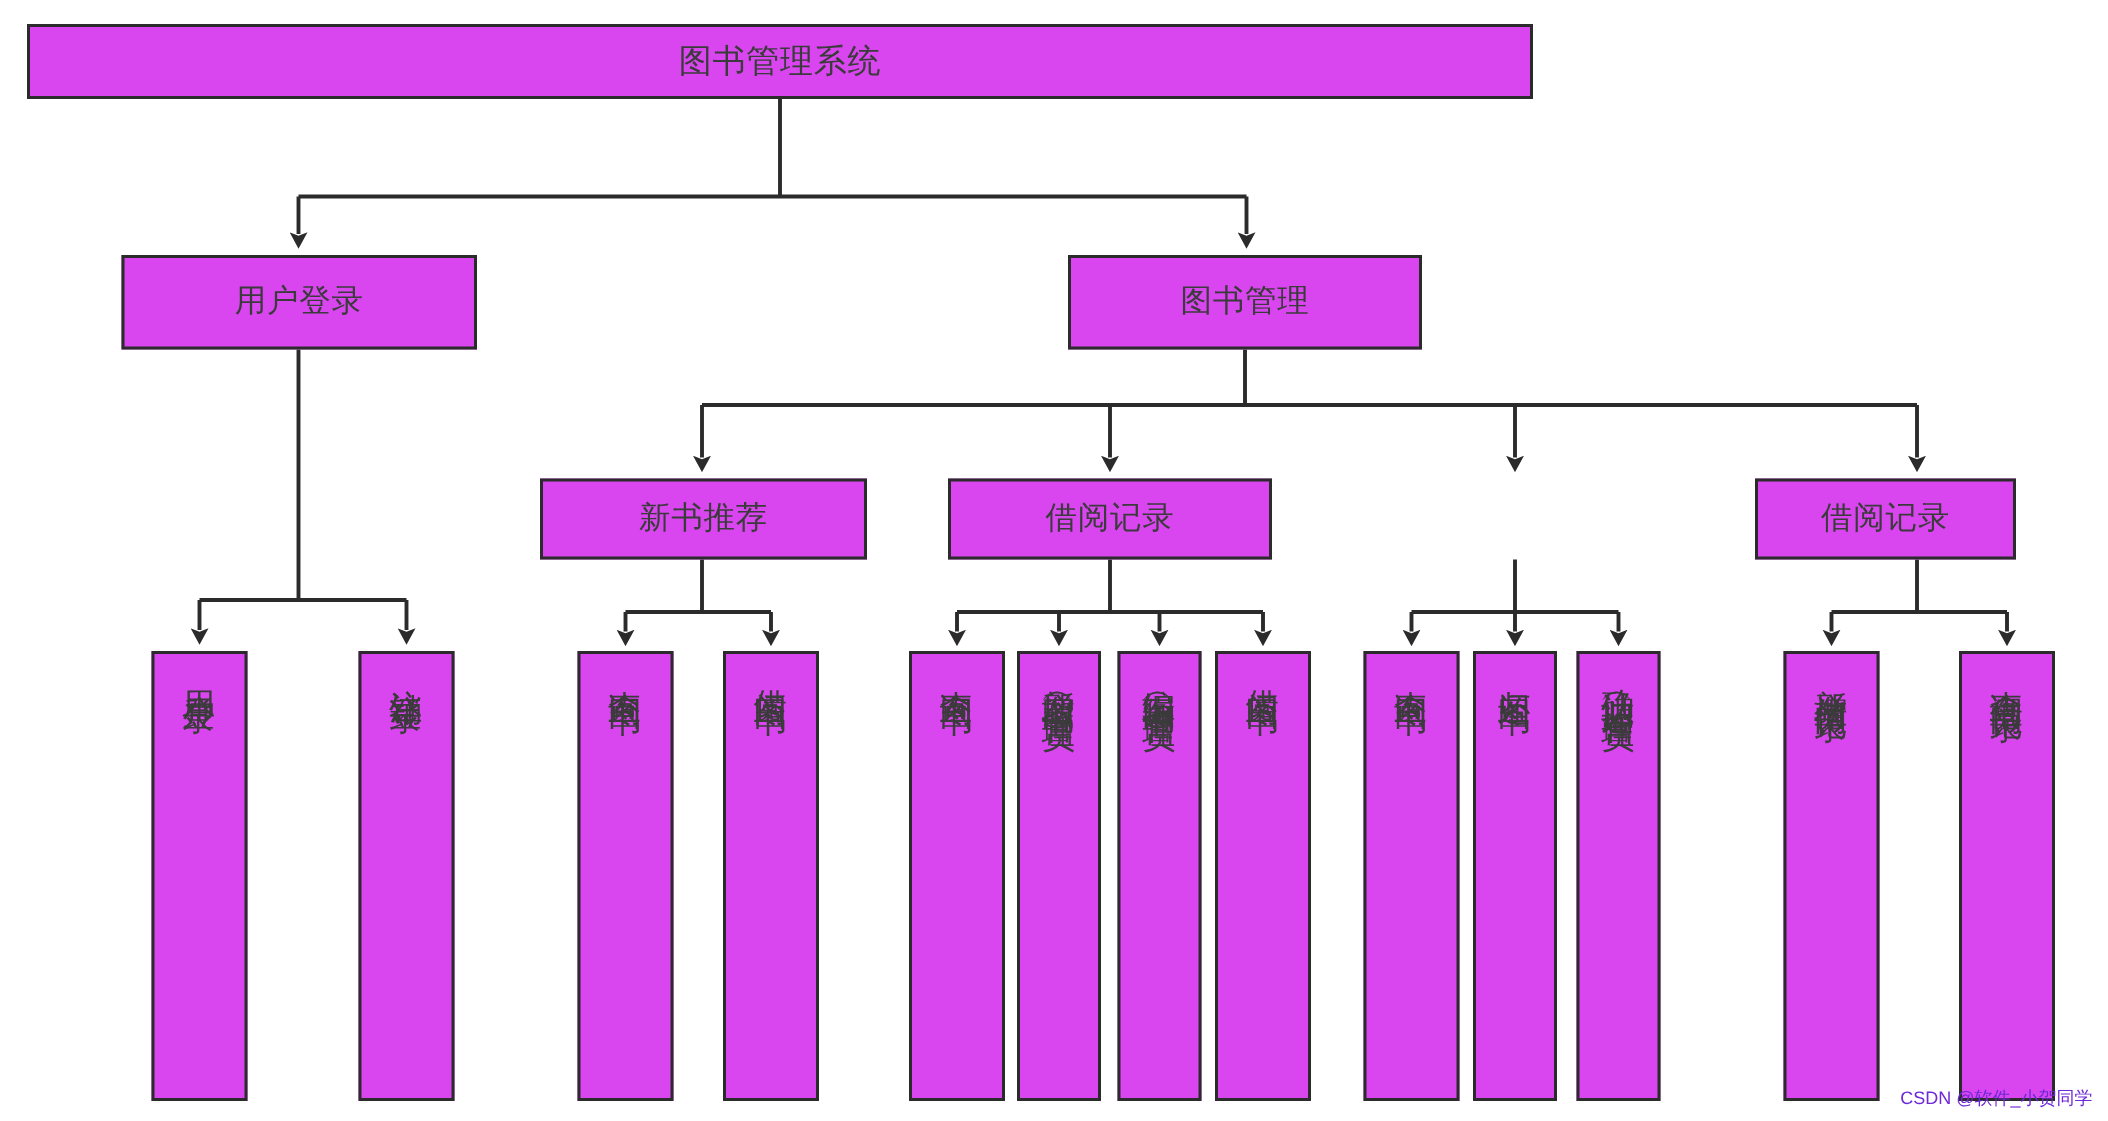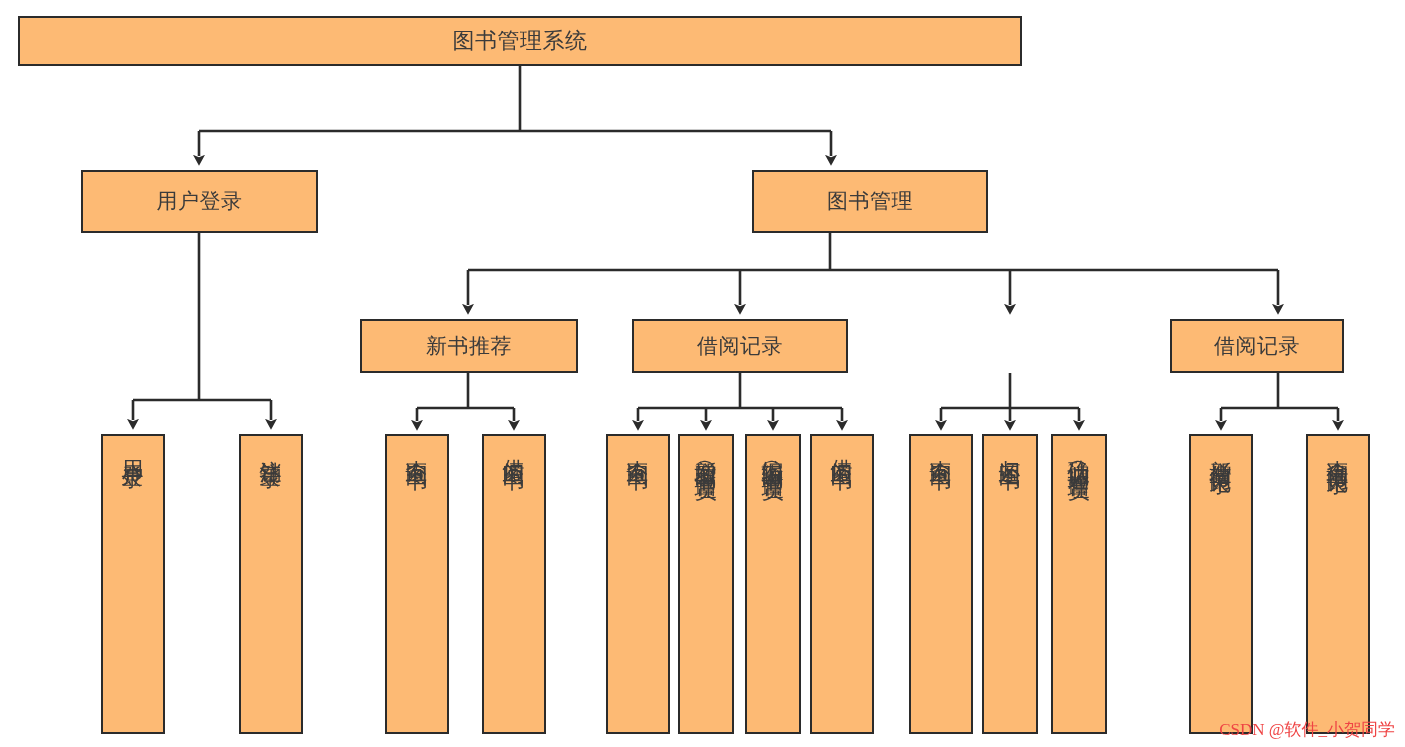--- a/index.html
+++ b/index.html
@@ -9,21 +9,21 @@
     font-family:"Liberation Sans","DejaVu Sans",sans-serif;
     overflow:hidden;
   }
   #stage{position:relative;width:1405px;height:747px;}
 
   #wires{position:absolute;left:0;top:0;width:1405px;height:747px;}
 
   .node{
     position:absolute;
     box-sizing:border-box;
-    background:#fdba74;
+    background:#d946ef;
     border:2.5px solid #2b2b2b;
     display:flex;
     align-items:center;
     justify-content:center;
     color:#3b3b3b;
     z-index:2;
   }
   .node .lbl{
     display:block;
     text-align:center;
@@ -42,26 +42,25 @@
     text-orientation:upright;
     font-size:22px;
     line-height:1.05;
     letter-spacing:3px;
     white-space:nowrap;
   }
 
   #watermark{
     position:absolute;
     right:10px;bottom:6px;
-    font-size:17px;
-    color:#ef4444;
+    font-size:12px;
+    color:#6d28d9;
     z-index:5;
     white-space:nowrap;
     pointer-events:none;
-    font-family:Liberation Serif, serif;
   }
 </style>
 </head>
 <body>
 
 <div id="stage">
 
   <svg id="wires" viewBox="0 0 1405 747" xmlns="http://www.w3.org/2000/svg">
     <defs>
       <marker id="ar" markerWidth="11" markerHeight="12" refX="1.2" refY="6" orient="auto" markerUnits="userSpaceOnUse">
@@ -112,21 +111,21 @@
     </g>
   </svg>
 
   <div class="node h-node" id="n-root" style="left:18px;top:16px;width:1004px;height:50px;">
     <span class="lbl">图书管理系统</span>
   </div>
 
   <div class="node h-node" style="left:81px;top:170px;width:237px;height:63px;">
     <span class="lbl">用户登录</span>
   </div>
-  <div class="node h-node" style="left:712px;top:170px;width:236px;height:63px;margin-left:40px;">
+  <div class="node h-node" style="left:712px;top:170px;width:236px;height:63px;">
     <span class="lbl">图书管理</span>
   </div>
 
   <div class="node h-node" style="left:360px;top:319px;width:218px;height:54px;">
     <span class="lbl">新书推荐</span>
   </div>
   <div class="node h-node" style="left:632px;top:319px;width:216px;height:54px;">
     <span class="lbl">借阅记录</span>
   </div>
   <div class="node h-node" style="left:1170px;top:319px;width:174px;height:54px;">

